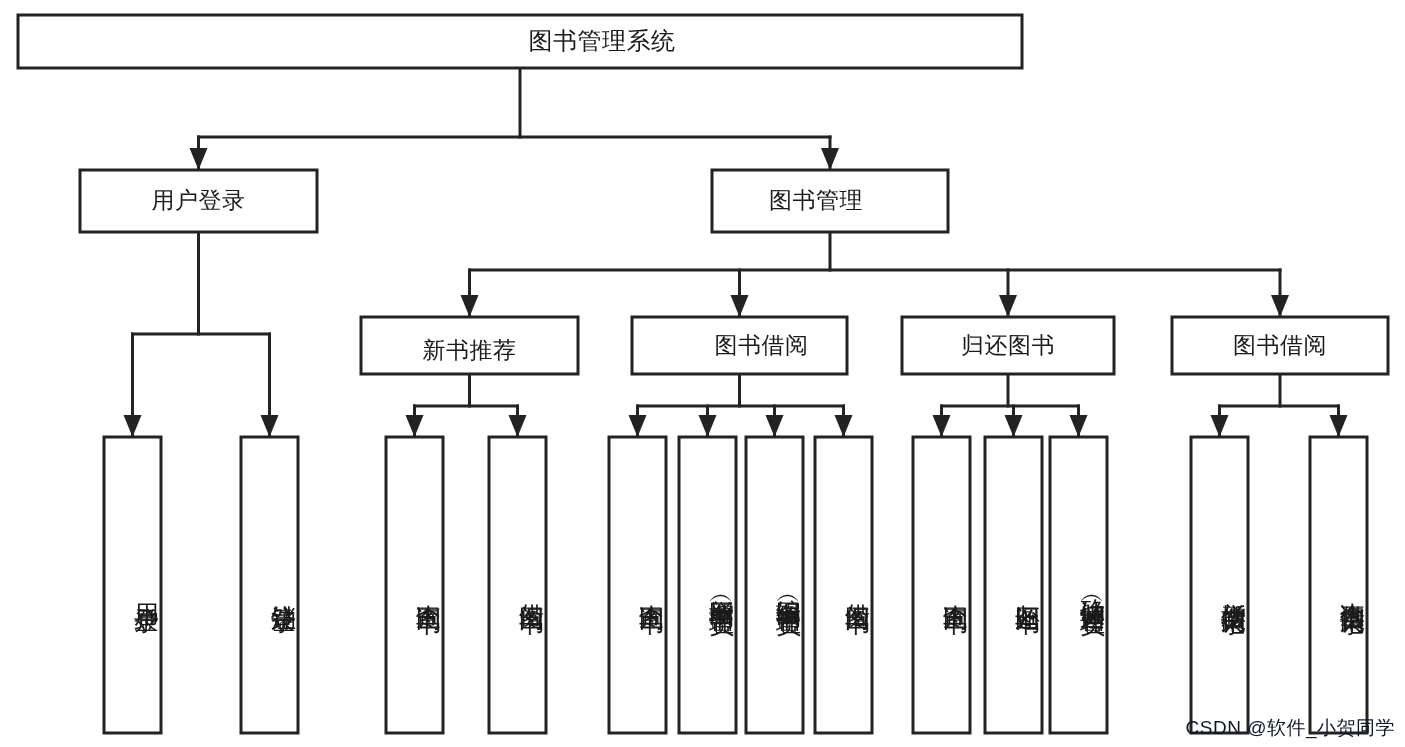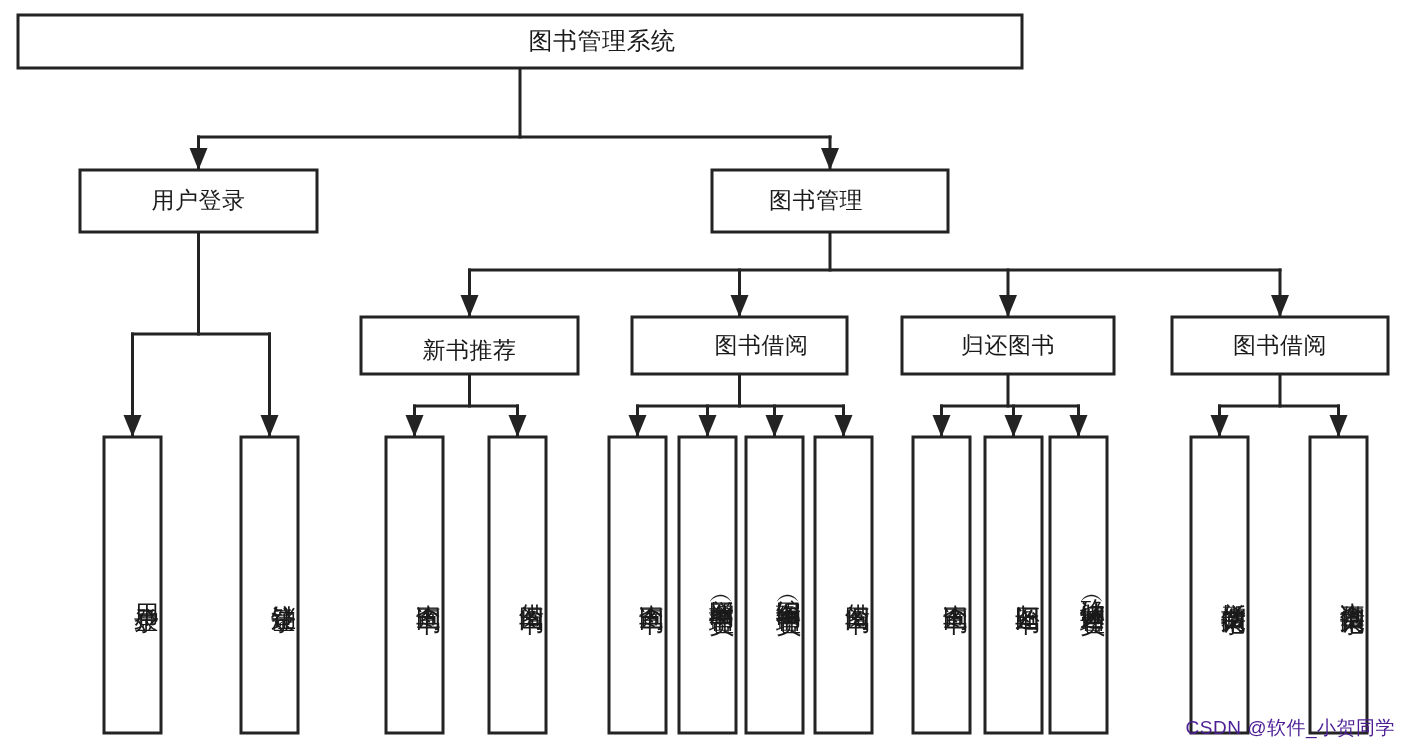--- a/index.html
+++ b/index.html
@@ -69,21 +69,21 @@
     box-sizing: border-box;
   }
   .node-label.root {
     font-size: 24px;
   }
   .watermark {
     position: absolute;
     right: 10px;
     bottom: 6px;
     font-size: 19px;
-    color: #4c1d95;
+    color: #0f172a;
     letter-spacing: 0.5px;
     white-space: nowrap;
   }
 </style>
 </head>
 <body>
 
 <div id="diagram-root">
   <svg class="diagram-svg" viewBox="0 0 1405 747">
     <g id="edges-layer">

